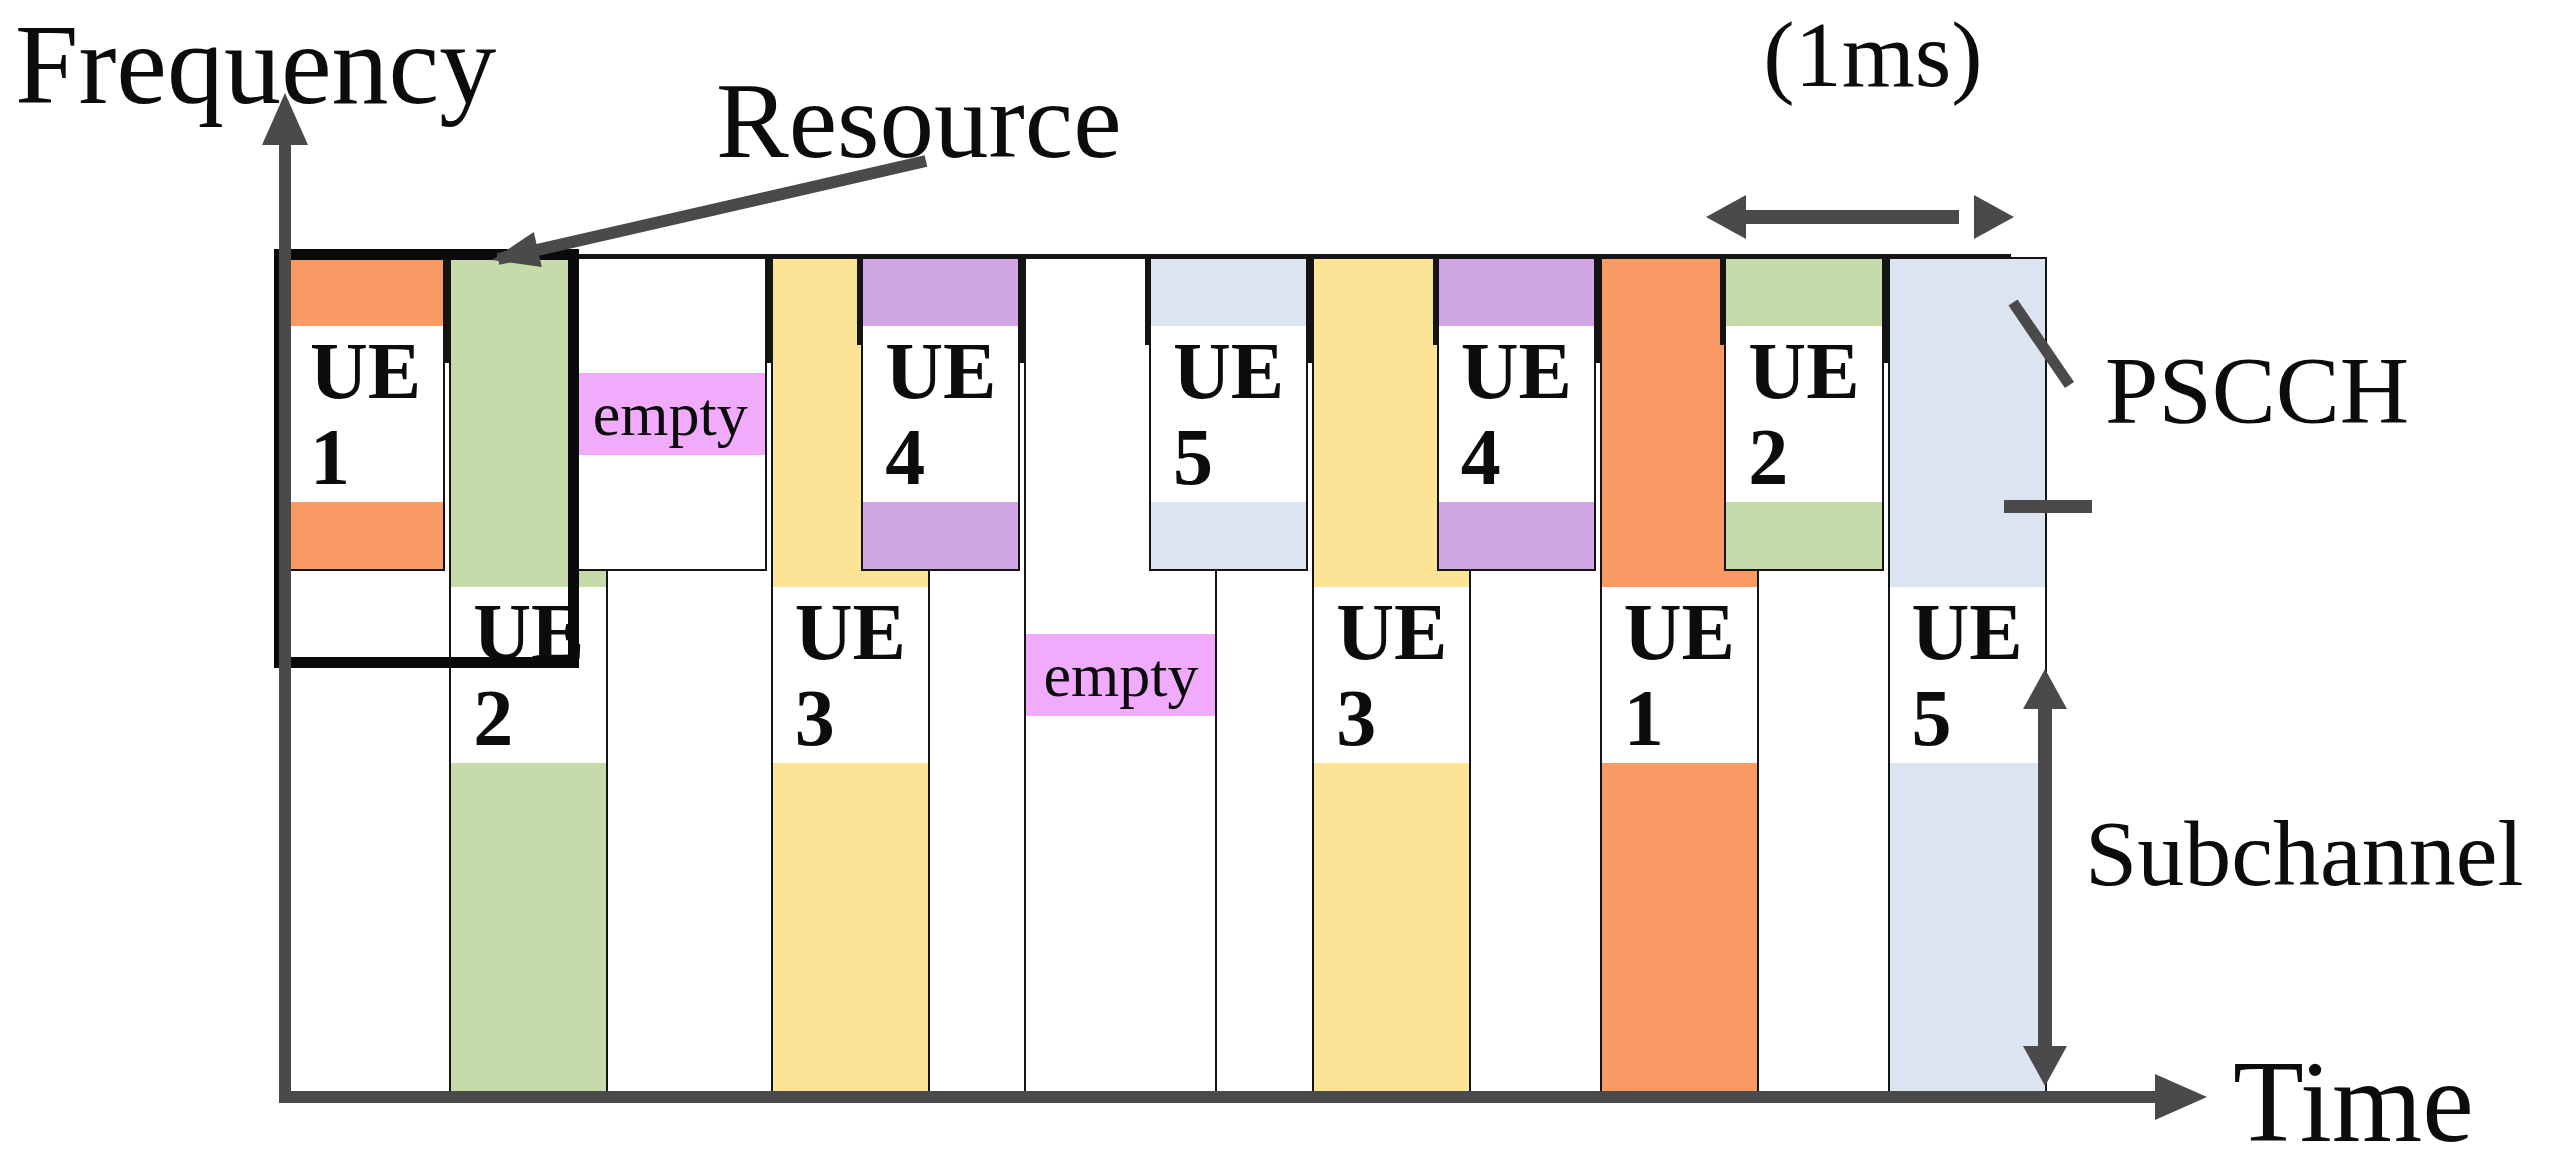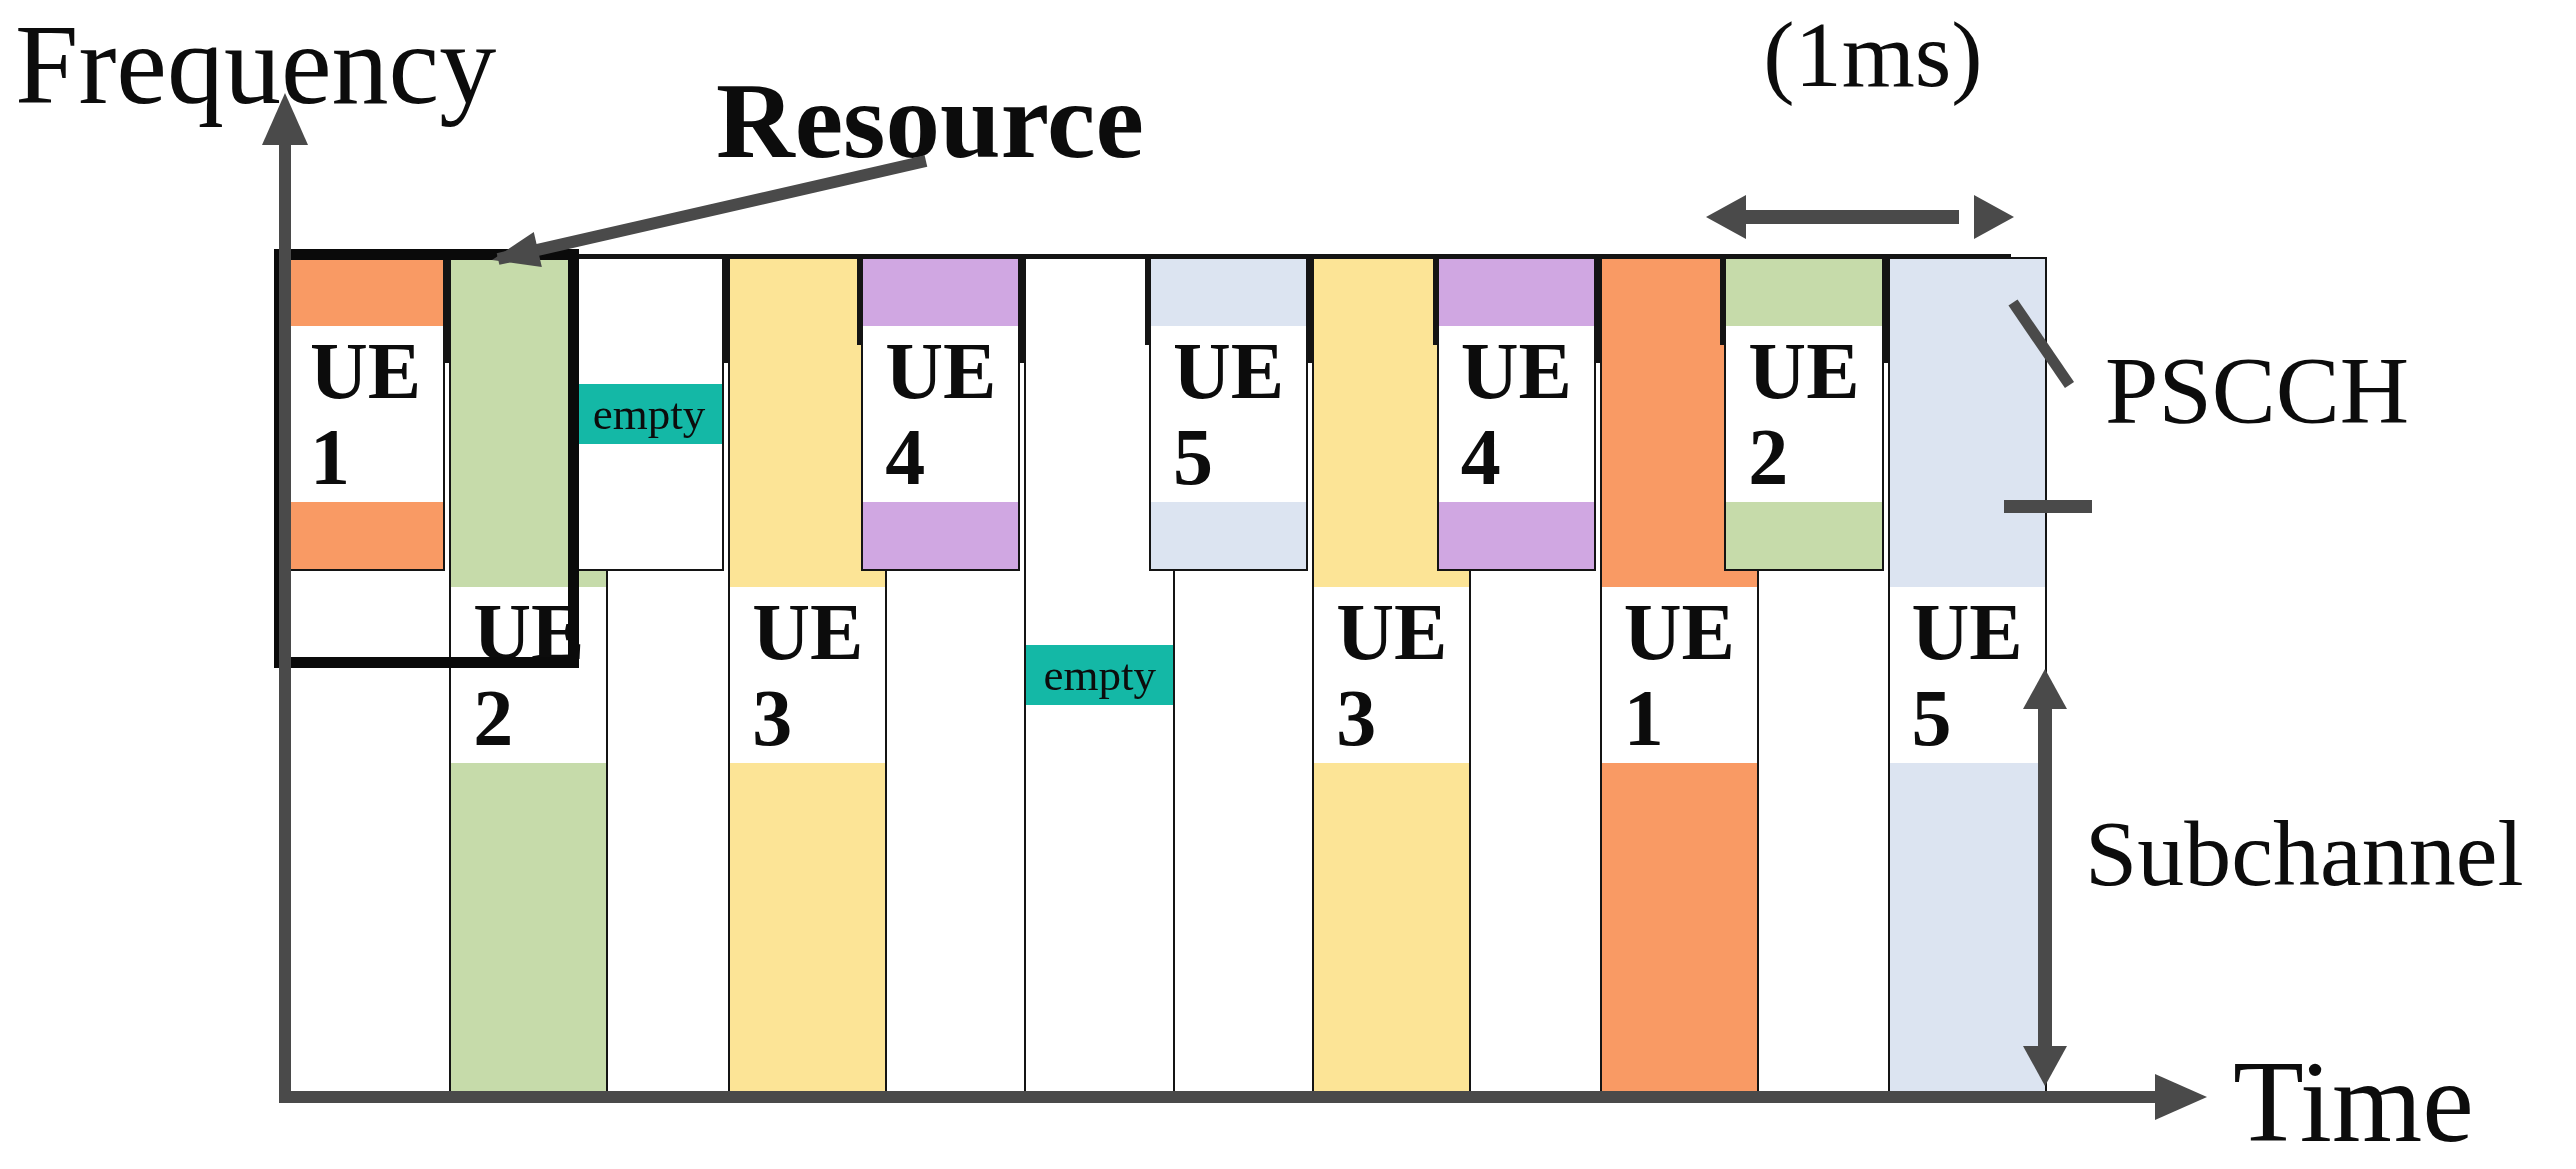--- a/index.html
+++ b/index.html
@@ -26,27 +26,27 @@
           border:3.4px solid #141414; box-sizing:border-box; display:flex; z-index:2; }
   .col  { flex:1 1 0; display:flex; min-width:0; }
   .cell { border:2.5px solid #141414; box-sizing:border-box; display:flex;
           align-items:center; justify-content:center; }
   .cell.strip.r1 { height:88px; }
   .cell.body.r1  { height:314px; }
   .cell.strip.r2 { height:106px; }
   .cell.body.r2  { flex:1 1 auto; }
   .ue-label { background:#ffffff; font-weight:bold; font-size:80px; line-height:1.08;
               padding:1.7px 22px; word-spacing:-11.8px; }
-  .empty-label { background:#14b8a6; font-size:45px; line-height:1.2; padding:3.4px 17px; }
+  .empty-label { background:#f0abfc; font-size:62px; line-height:1.2; padding:3.4px 17px; }
 
   .resource-outline { position:absolute; left:274px; top:249px; width:305px; height:419px;
                       border:11.8px solid #0a0a0a; box-sizing:border-box; background:transparent; z-index:5; }
 
   
-  .resource-label { left:716px; top:66px; font-size:109px; font-weight:bold; }
+  .resource-label { left:716px; top:66px; font-size:109px; font-weight:normal; }
   .resource-line  { position:absolute; left:498px; top:253px; width:439px; height:11.8px;
                     background:#4a4a4a; transform:rotate(-12.9deg); transform-origin:0 50%; z-index:7; }
   .resource-head  { position:absolute; left:492px; top:242px; width:0; height:0;
                     border-top:18.5px solid transparent; border-bottom:18.5px solid transparent;
                     border-right:47px solid #4a4a4a; transform:rotate(-12.9deg);
                     transform-origin:0 50%; z-index:7; }
 
   .subframe-wrap  { position:absolute; left:1667px; top:1.7px; width:412px; text-align:center; z-index:4; }
   .subframe-l1 { font-size:104px; line-height:1; }
   .subframe-l2 { font-size:94px; line-height:1; margin-top:5px; }

